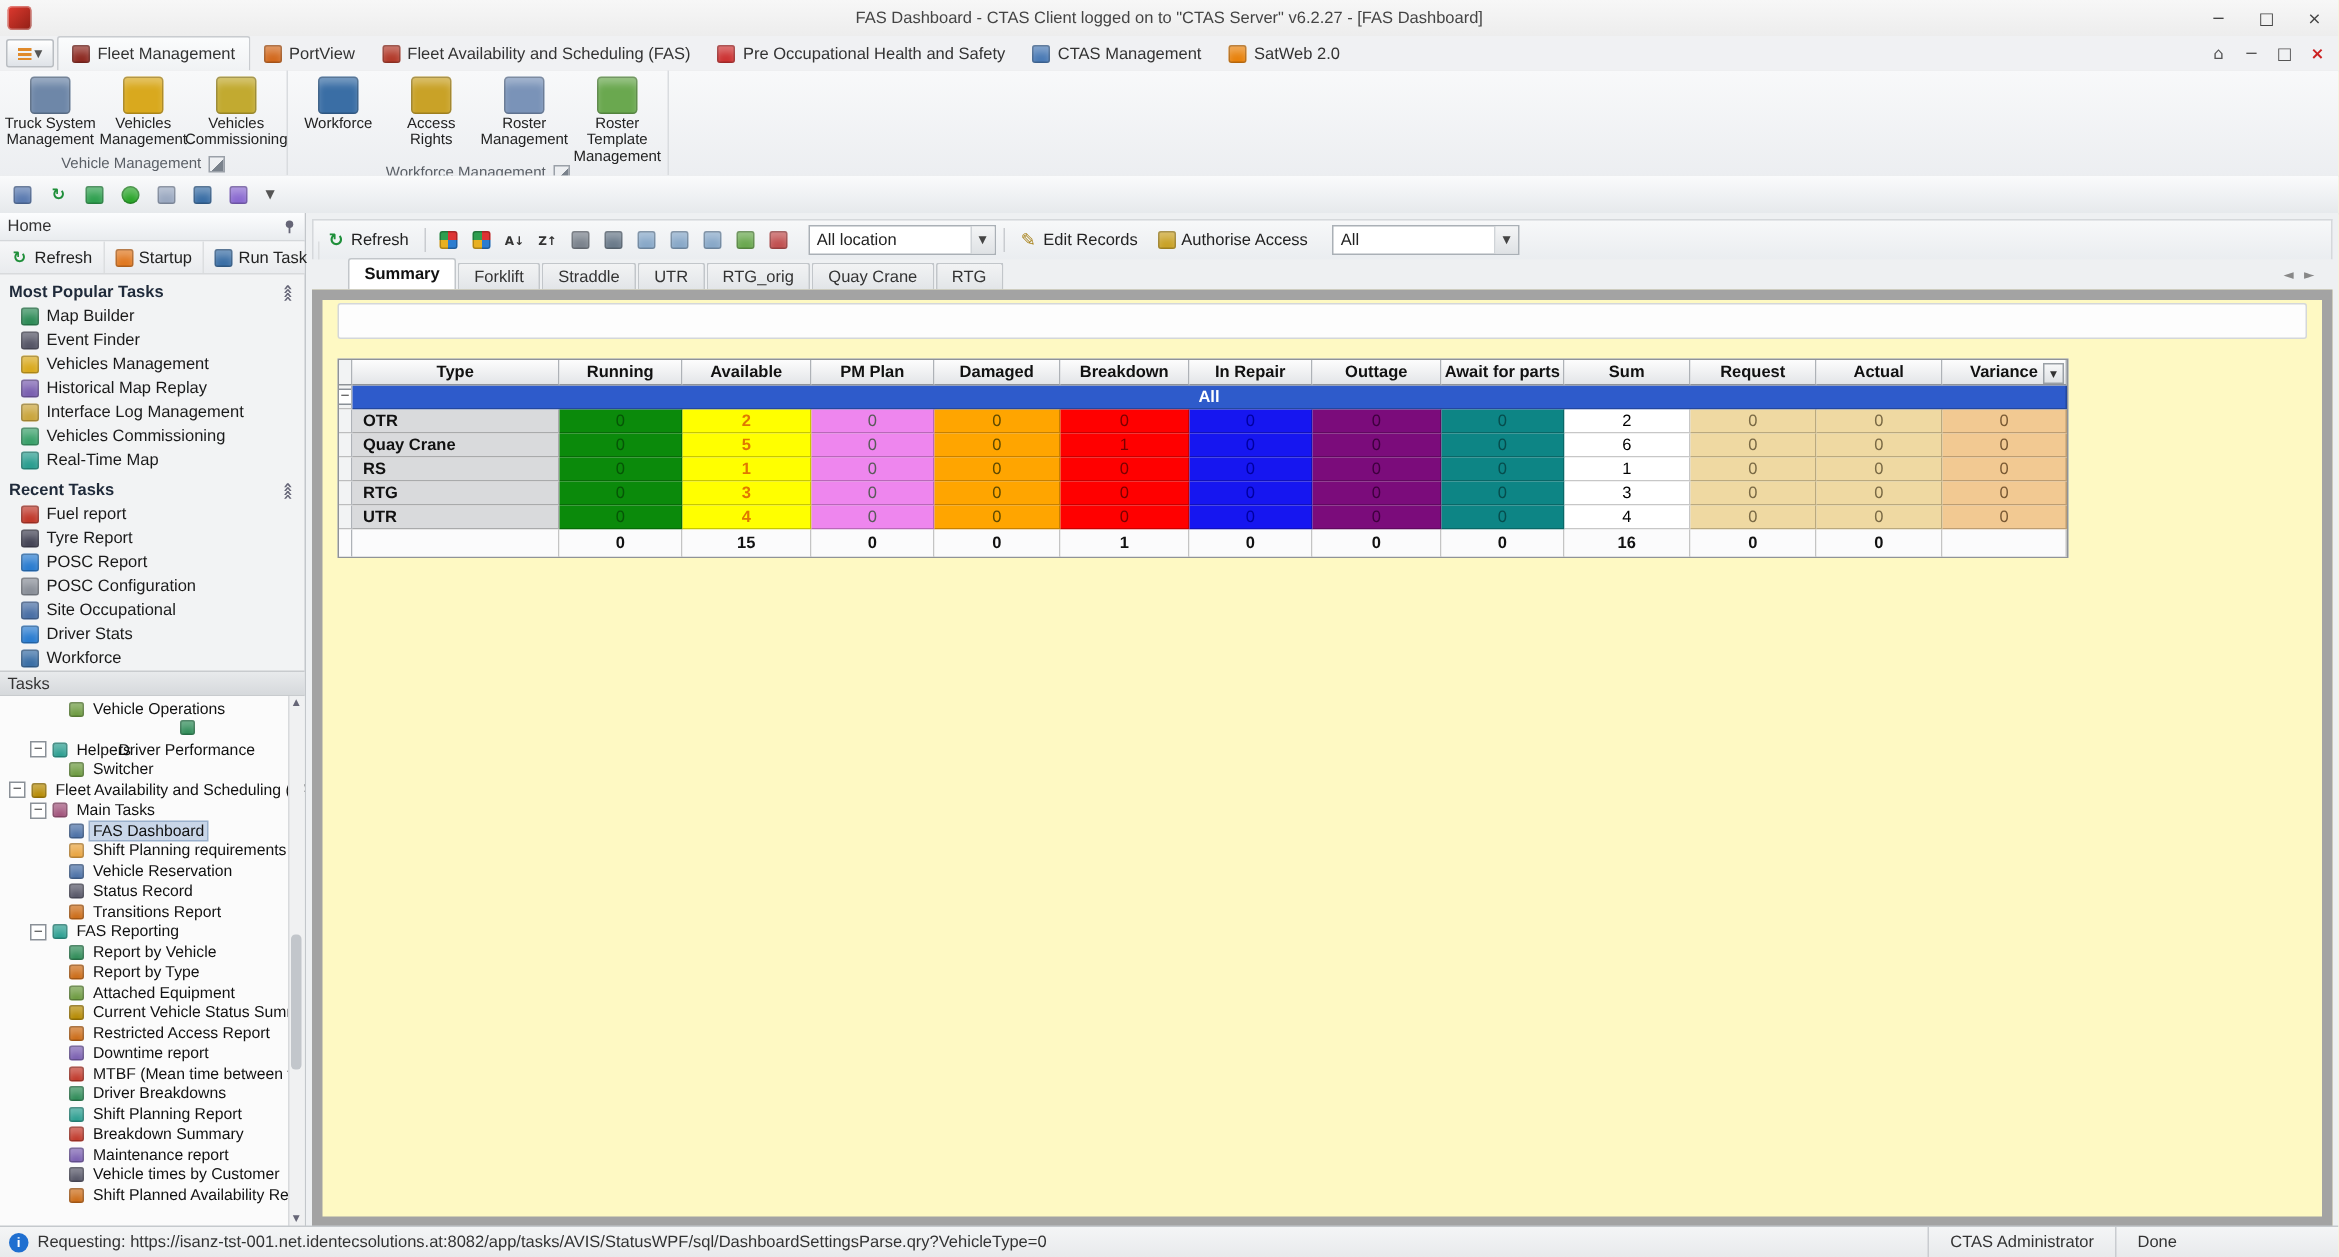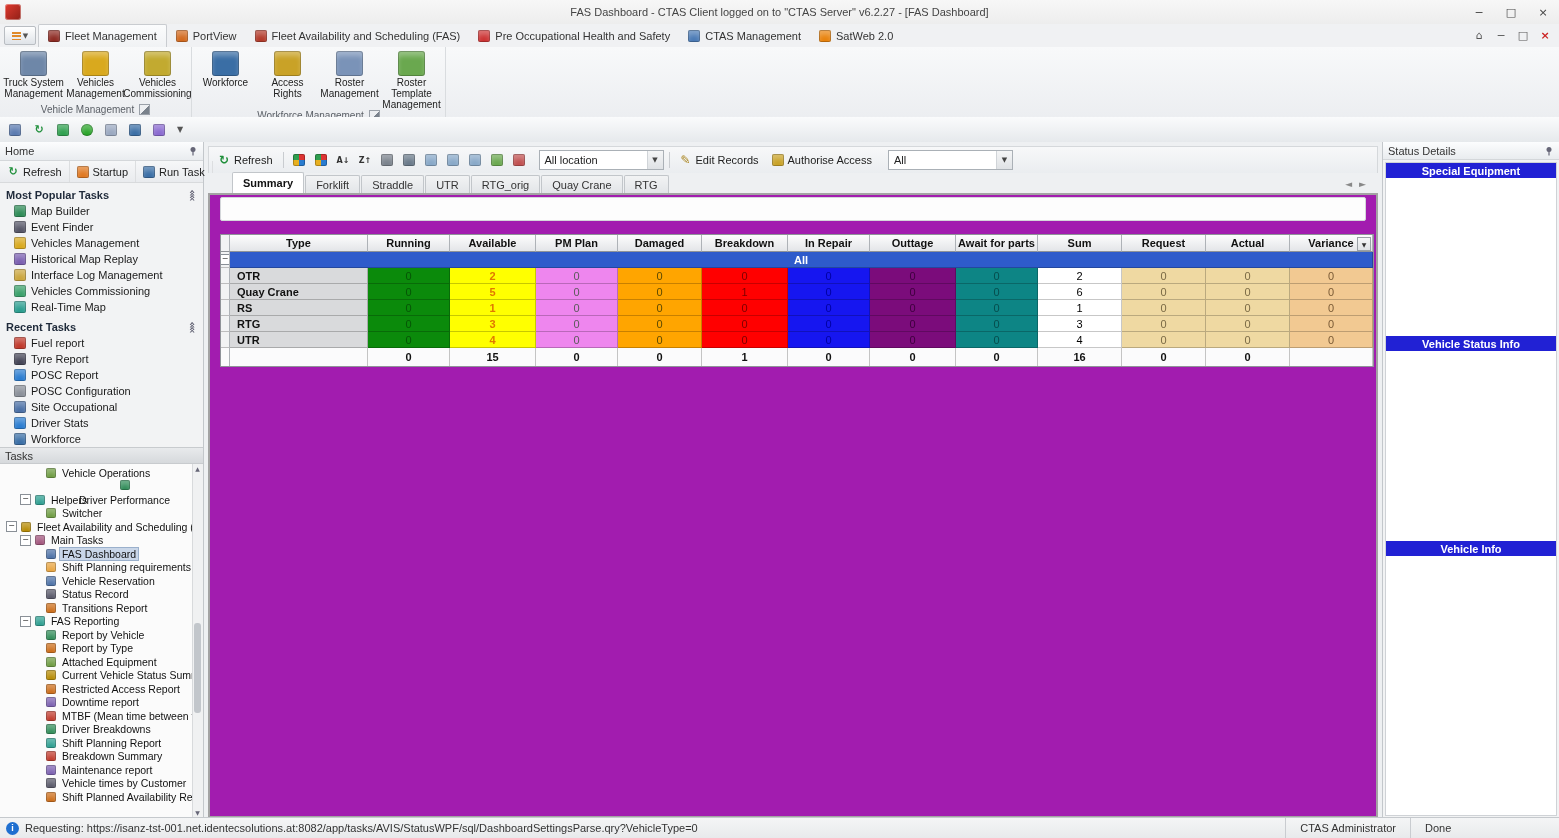--- a/index.html
+++ b/index.html
@@ -74,21 +74,21 @@
   .center{flex:1;display:flex;flex-direction:column;min-width:0;padding:0 4px;}
   .ctoolbar{height:26px;margin-top:4px;display:flex;align-items:center;gap:3px;padding:0 4px;background:linear-gradient(#f7f8f9,#eaedf0);border:1px solid #d5d8db;border-bottom:none;flex:none;}
   .tbtn{display:flex;align-items:center;gap:4px;padding:2px 5px;border-radius:2px;color:#222;white-space:nowrap;}
   .tsep{width:1px;height:16px;background:#c9ccd0;margin:0 2px;flex:none;}
   .combo{height:18px;width:118px;background:#fff;border:1px solid #aab0b6;display:flex;align-items:center;padding-left:5px;color:#222;flex:none;}
   .combo .ccaret{margin-left:auto;width:15px;height:100%;display:flex;align-items:center;justify-content:center;font-size:7px;color:#444;border-left:1px solid #d0d4d8;background:linear-gradient(#f4f5f6,#dfe2e5);}
   .ctabs{height:20px;display:flex;align-items:flex-end;padding-left:24px;background:#eef0f2;position:relative;flex:none;}
   .ctab{height:17px;display:flex;align-items:center;padding:0 10px;border:1px solid #c2c6ca;border-bottom:none;background:linear-gradient(#f2f3f4,#e2e5e8);margin-right:1px;border-radius:2px 2px 0 0;color:#333;}
   .ctab.active{background:#fff;height:20px;font-weight:bold;color:#111;}
   .tab-arrows{position:absolute;right:12px;bottom:4px;display:flex;gap:7px;color:#888;font-size:9px;}
-  .card{flex:1;background:#a21caf;border:2px solid #a3a3a3;position:relative;overflow:hidden;}
+  .card{flex:1;background:#fef9c3;border:7px solid #a3a3a3;position:relative;overflow:hidden;}
   .filterbox{height:22px;margin:2px 10px 0 10px;border:1px solid #d4d7da;border-radius:2px;background:#fdfdfd;}
   .grid{margin:13px 0 0 10px;display:grid;border:1px solid #8f9398;width:1152px;background:#fff;}
   .gc{display:flex;align-items:center;justify-content:center;border-right:1px solid rgba(0,0,0,.22);border-bottom:1px solid rgba(0,0,0,.22);height:15px;overflow:hidden;font-size:11px;}
   .gc.hdr{height:16px;background:linear-gradient(#fdfdfd,#e3e5e8);border-right:1px solid #aeb2b7;border-bottom:1px solid #8f9398;font-weight:bold;color:#111;position:relative;}
   .gc.ind{background:#f2f3f4;border-right:1px solid #aeb2b7;}
   .gc.typec{justify-content:flex-start;padding-left:7px;font-weight:bold;background:#d9dadc;color:#111;}
   .gc.group{font-weight:bold;color:#fff;}
   .gc.tot{height:18px;background:#fbfbfc;font-weight:bold;border-bottom:none;color:#111;}
   .filterbtn{position:absolute;right:1px;top:2px;width:12px;height:12px;border:1px solid #9aa0a6;background:linear-gradient(#f6f7f8,#dfe2e5);font-size:6px;display:flex;align-items:center;justify-content:center;color:#333;}
 
@@ -612,39 +612,20 @@
           <div class="gc tot">0</div>
           <div class="gc tot">0</div>
           <div class="gc tot">16</div>
           <div class="gc tot">0</div>
           <div class="gc tot">0</div>
           <div class="gc tot"></div>
         </div>
     </div>
   </div>
 
-  <div class="rightpanel">
-    <div class="rp-header">
-      <span>Status Details</span>
-      <span class="pin">
-        <svg width="10" height="10">
-            <circle cx="5" cy="3.5" r="2.5" fill="#667"></circle>
-            <rect x="4.4" y="5" width="1.2" height="4.5" fill="#667"></rect>
-          </svg>
-      </span>
-    </div>
-    <div class="rp-body">
-        <div class="rp-bar" style="background: rgb(33, 33, 212);">Special Equipment</div>
-        <div class="rp-sec" style="height: 158px;"></div>
-        <div class="rp-bar" style="background: rgb(33, 33, 212);">Vehicle Status Info</div>
-        <div class="rp-sec" style="height: 190px;"></div>
-        <div class="rp-bar" style="background: rgb(33, 33, 212);">Vehicle Info</div>
-        <div class="rp-sec" style="flex: 1 1 0%;"></div>
-      </div>
-  </div>
 </div>
 
 <div class="statusbar">
   <div class="sb-icon">i</div>
   <div class="sb-msg">Requesting: https://isanz-tst-001.net.identecsolutions.at:8082/app/tasks/AVIS/StatusWPF/sql/DashboardSettingsParse.qry?VehicleType=0</div>
   <div class="sb-right">
     <div class="sb-cell">CTAS Administrator</div>
     <div class="sb-cell state">Done</div>
   </div>
 </div>

